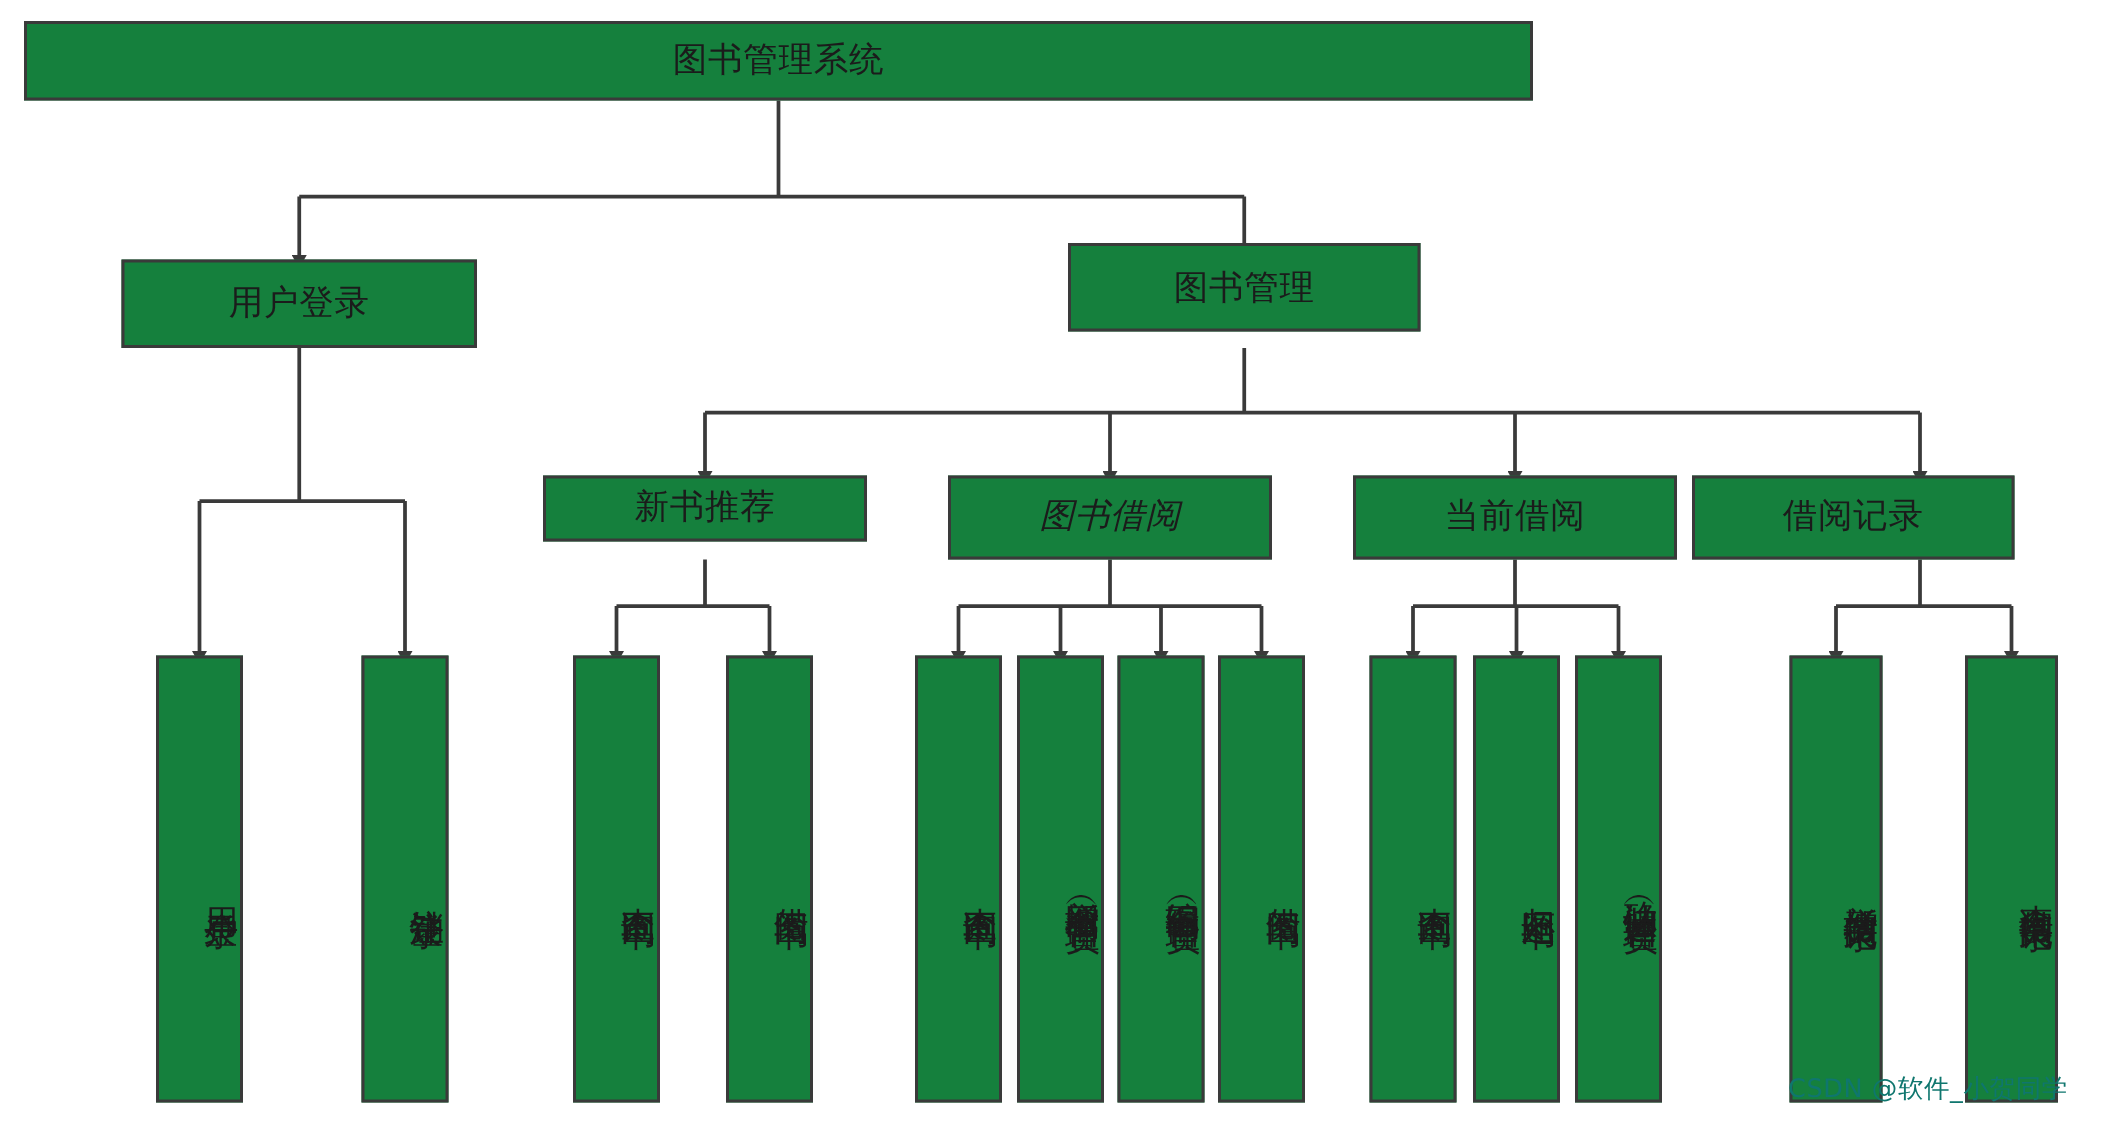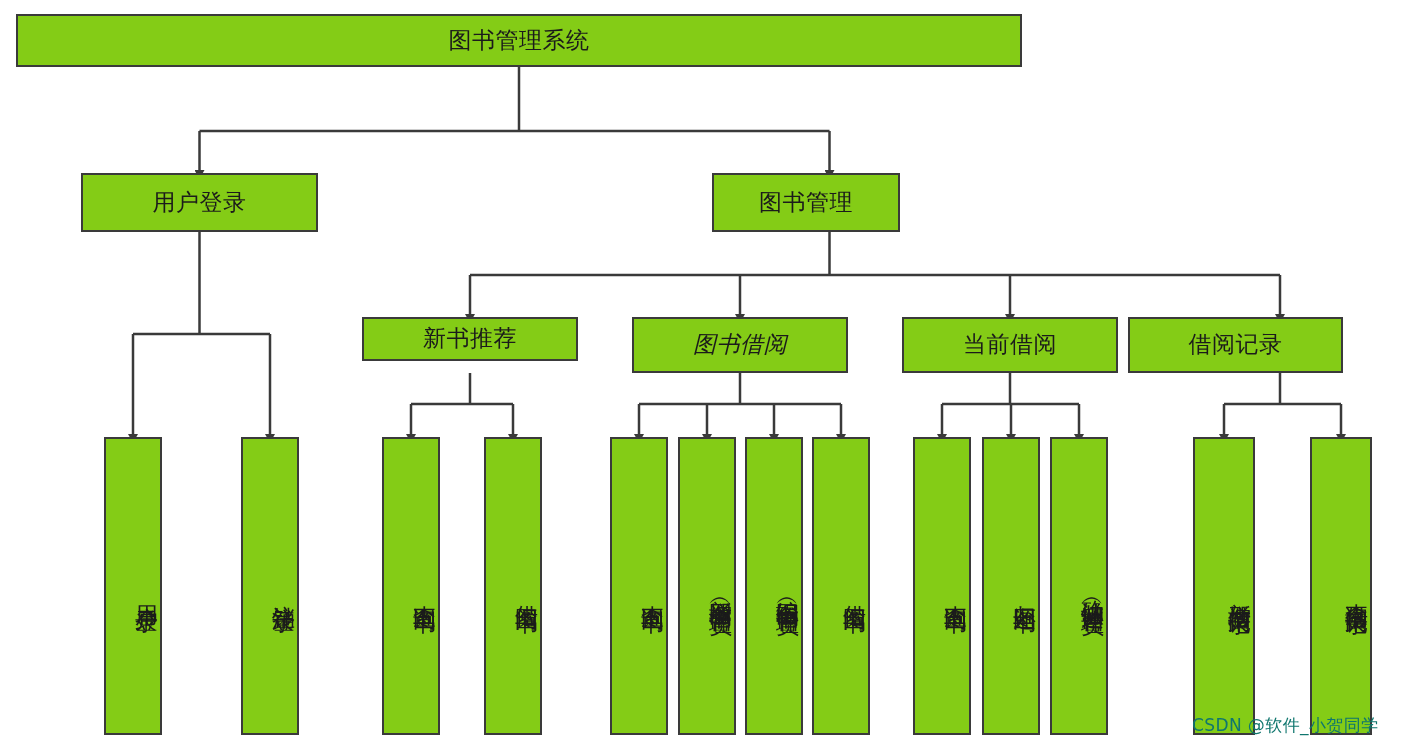--- a/index.html
+++ b/index.html
@@ -23,21 +23,21 @@
     left: 0;
     top: 0;
     width: 1405px;
     height: 747px;
     pointer-events: none;
   }
   .node {
     position: absolute;
     box-sizing: border-box;
     border: 2.5px solid #3a3a3a;
-    background: #84cc16;
+    background: #15803d;
     display: flex;
     align-items: center;
     justify-content: center;
     color: #1b1b1b;
     line-height: 1.18;
     text-align: center;
   }
   .node.horiz {
     font-size: 23px;
     letter-spacing: 0.5px;
@@ -112,21 +112,21 @@
       </g>
   </svg>
 
   <div id="node-layer">
       <div class="node horiz" style="left: 16px; top: 14px; width: 1006px; height: 53px;">
         <span>图书管理系统</span>
       </div>
       <div class="node horiz" style="left: 81px; top: 173px; width: 237px; height: 59px;">
         <span>用户登录</span>
       </div>
-      <div class="node horiz" style="left: 712px; top: 173px; width: 188px; height: 59px; font-family: Liberation Serif, serif;">
+      <div class="node horiz" style="left: 712px; top: 162px; width: 235px; height: 59px; font-family: Liberation Serif, serif;">
         <span>图书管理</span>
       </div>
       <div class="node horiz" style="left: 362px; top: 317px; width: 216px; height: 44px;">
         <span>新书推荐</span>
       </div>
       <div class="node horiz" style="left: 632px; top: 317px; width: 216px; height: 56px; font-style: italic;">
         <span>图书借阅</span>
       </div>
       <div class="node horiz" style="left: 902px; top: 317px; width: 216px; height: 56px;">
         <span>当前借阅</span>

